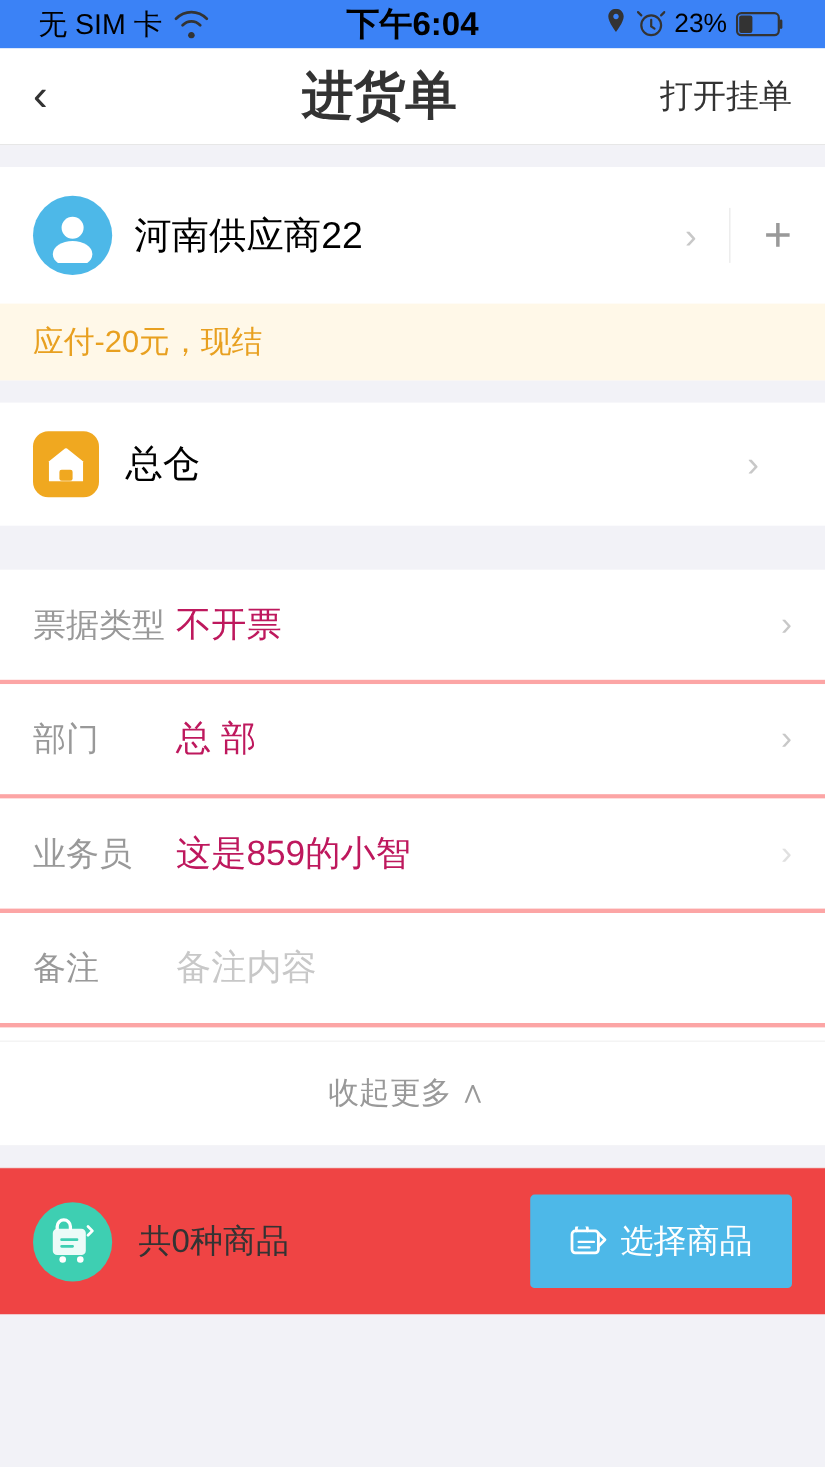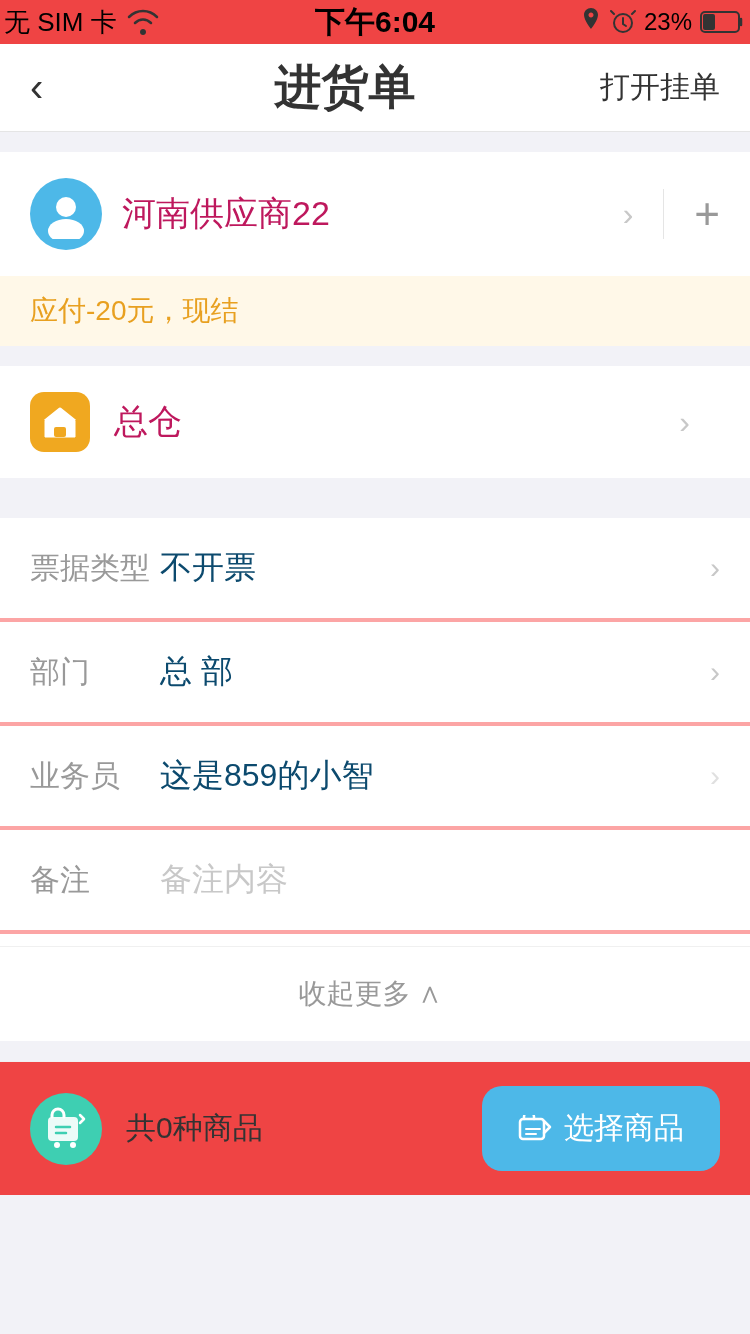--- a/index.html
+++ b/index.html
@@ -7,26 +7,26 @@
     body {
       width: 750px;
       min-height: 1334px;
       font-family: -apple-system, "PingFang SC", "Helvetica Neue", Arial, sans-serif;
       background: #f2f2f7;
       font-size: 32px;
     }
 
     
     .status-bar {
-      background: #ef4444;
+      background: #3b82f6;
       height: 44px;
       display: flex;
       align-items: center;
       justify-content: space-between;
-      padding: 0 4px;
+      padding: 0 35px;
       font-size: 28px;
       font-weight: 500;
     }
     .status-bar-left {
       display: flex;
       align-items: center;
       gap: 8px;
       font-size: 26px;
     }
     .status-bar-center {
@@ -99,21 +99,21 @@
       display: flex;
       align-items: center;
       justify-content: center;
       margin-right: 20px;
       flex-shrink: 0;
     }
     .supplier-avatar svg { display: block; }
     .supplier-name {
       flex: 1;
       font-size: 34px;
-      color: #be185d;
+      color: #000000;
       font-weight: 500;
     }
     .chevron-right {
       color: #c8c8c8;
       font-size: 32px;
       margin-right: 30px;
     }
     .vertical-divider {
       width: 1px;
       height: 50px;
@@ -164,21 +164,21 @@
     }
     .form-row-label {
       font-size: 30px;
       color: #999;
       min-width: 120px;
       flex-shrink: 0;
     }
     .form-row-value {
       flex: 1;
       font-size: 32px;
-      color: #0c4a6e;
+      color: #be185d;
       padding-left: 10px;
     }
     .form-row-value.placeholder {
       color: #c8c8c8;
     }
     .form-row-chevron {
       color: #c8c8c8;
       font-size: 30px;
       margin-left: 10px;
     }
@@ -234,21 +234,21 @@
     }
     .product-count {
       flex: 1;
       font-size: 30px;
       color: #333;
     }
     .select-product-btn {
       background: #4db8e8;
       color: #fff;
       border: none;
-      border-radius: 20px;
+      border-radius: 4px;
       padding: 22px 36px;
       font-size: 30px;
       cursor: pointer;
       display: flex;
       align-items: center;
       gap: 12px;
     }
 
     
     .gray-bg {

